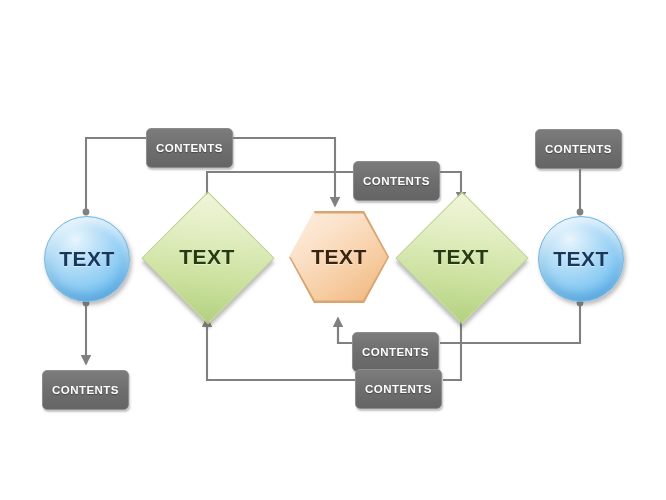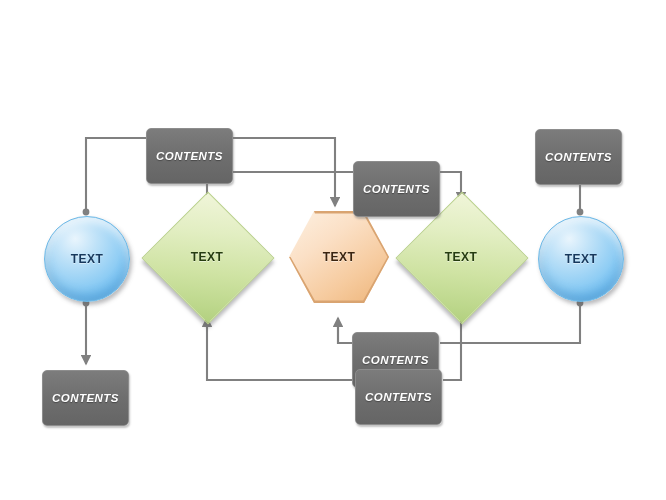--- a/index.html
+++ b/index.html
@@ -7,21 +7,21 @@
     width:666px;height:500px;
     background:#ffffff;
     font-family:"Liberation Sans", sans-serif;
     overflow:hidden;
   }
   #stage{position:relative;width:666px;height:500px;}
   #wires{position:absolute;left:0;top:0;width:666px;height:500px;}
 
   .shape{position:absolute;display:flex;align-items:center;justify-content:center;}
   .shape .lbl{
-    font-weight:bold;font-size:12px;letter-spacing:.4px;
+    font-weight:bold;font-size:21px;letter-spacing:.4px;
     user-select:none;white-space:nowrap;
   }
 
   
   .circle{
     width:84px;height:84px;border-radius:50%;
     background:
       radial-gradient(circle at 36% 26%, #e9f5fd 0%, #bfe2f8 26%, #8fcdf4 58%, #63b6ee 82%, #4aa6e4 100%);
     box-shadow:
       2px 3px 4px rgba(90,90,95,.42),
@@ -58,30 +58,29 @@
     clip-path:polygon(25% 0%,75% 0%,100% 50%,75% 100%,25% 100%,0% 50%,
                       1.6% 50%,25.9% 97.4%,74.1% 97.4%,98.4% 50%,74.1% 2.6%,25.9% 2.6%);
   }
   .hexagon .lbl{position:relative;z-index:2;color:#3a2410;text-shadow:0 1px 0 rgba(255,255,255,.5);}
 
   
   .pill{
     position:absolute;
     height:22px;
     display:flex;align-items:center;justify-content:center;
-    padding:16px 9px;
+    padding:8px 9px;
     background:linear-gradient(180deg,#7c7c7c 0%,#6e6e6e 50%,#656565 100%);
     border:1px solid #8d8d8d;
     border-radius:5px;
     box-shadow:1px 2px 2px rgba(120,120,120,.45);
     color:#ffffff;
     font-size:11.5px;font-weight:bold;letter-spacing:.45px;
     white-space:nowrap;user-select:none;
     text-shadow:0 1px 1px rgba(0,0,0,.35);
-    font-style:italic;
   }
 </style>
 </head>
 <body>
 
 <div id="stage">
 
   <svg id="wires" viewBox="0 0 666 500" xmlns="http://www.w3.org/2000/svg">
     <defs>
       <marker id="arrow" viewBox="0 0 10 10" refX="8.6" refY="5" markerWidth="5.2" markerHeight="5.2" orient="auto-start-reverse">

